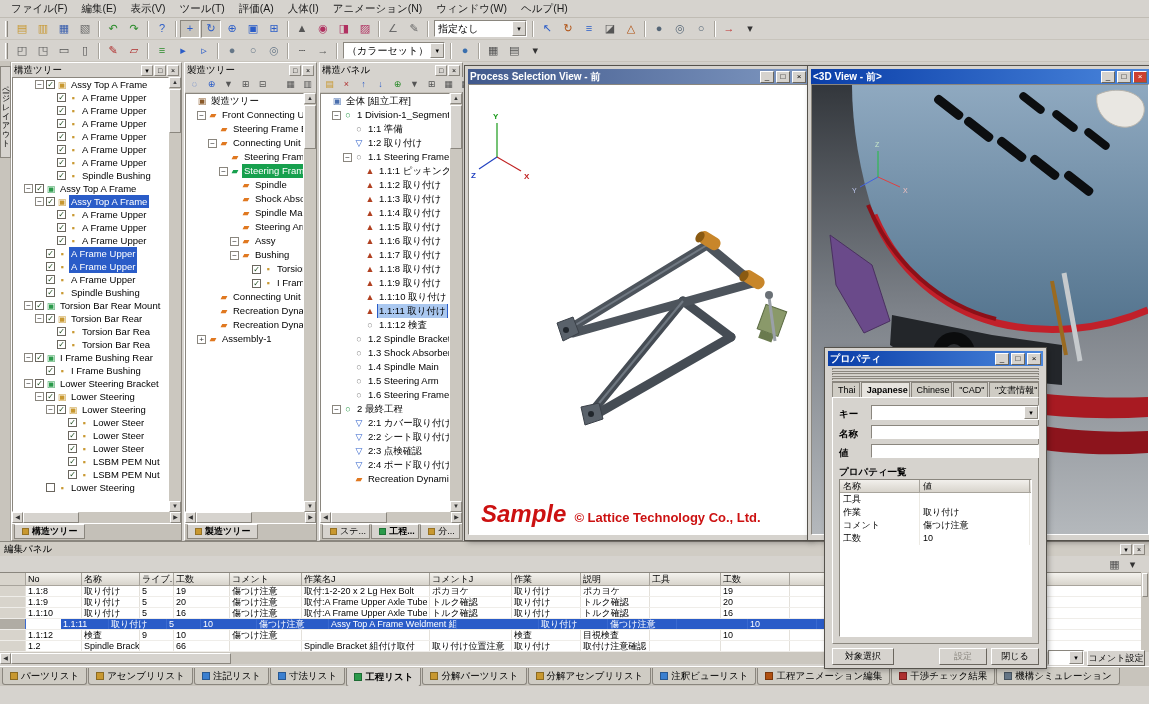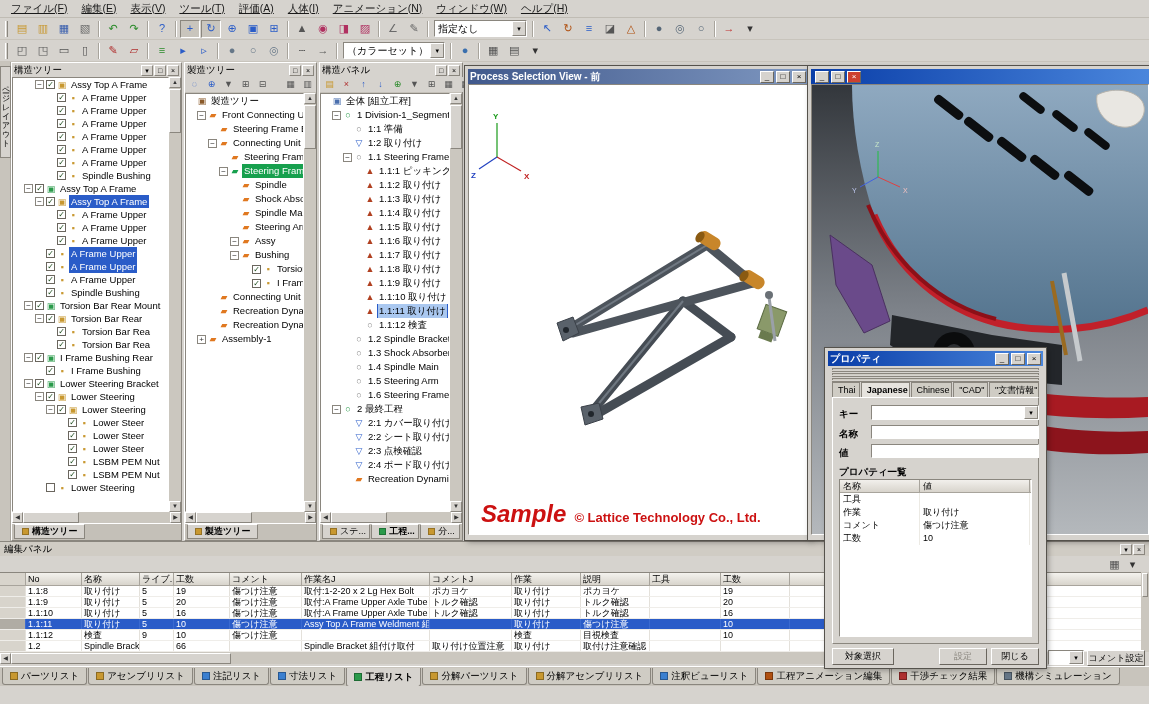--- a/index.html
+++ b/index.html
@@ -1,21 +1,21 @@
 <!DOCTYPE html>
 <html><head>
 <meta charset="utf-8">
 <style>
 *{margin:0;padding:0;box-sizing:border-box;}
 html,body{width:1149px;height:704px;}
 body{font-family:"Liberation Sans","DejaVu Sans",sans-serif;font-size:11px;background:#d6d3ce;overflow:hidden;}
 #app{position:relative;width:1149px;height:704px;background:#d6d3ce;overflow:hidden;}
 
 #menubar{position:absolute;left:0;top:0;width:1149px;height:18px;background:#d6d3ce;border-bottom:1px solid #c0bcb4;display:flex;align-items:center;padding-left:4px;font-size:10.5px;color:#1a1a1a;}
-.menu-item{padding:2px 7px;white-space:nowrap;text-decoration:underline;}
+.menu-item{padding:2px 7px;white-space:nowrap;}
 .toolbar{position:absolute;left:0;width:1149px;height:22px;background:#d6d3ce;display:flex;align-items:center;gap:1px;padding-left:2px;border-bottom:1px solid #c8c4bc;}
 #toolbar1{top:18px;}#toolbar2{top:40px;}
 .tb-grip{width:3px;height:16px;border-left:1px solid #fff;border-right:1px solid #8a867e;margin:0 3px;flex:none;}
 .tb-btn{width:20px;height:18px;display:inline-flex;align-items:center;justify-content:center;border:1px solid transparent;flex:none;background:#d6d3ce;}
 .tb-btn.on{border-color:#8a867e #fff #fff #8a867e;background:#c9c5bd;}
 .tb-glyph{font-size:11px;line-height:1;}
 .tb-sep{width:2px;height:16px;border-left:1px solid #a8a49c;border-right:1px solid #fff;margin:0 2px;flex:none;}
 .tb-combo{height:17px;background:#fff;border:1px solid;border-color:#8a867e #fff #fff #8a867e;display:inline-flex;align-items:center;font-size:10px;padding-left:3px;margin:0 2px;flex:none;justify-content:center;}
 .tb-combo-t{min-width:72px;white-space:nowrap;}
 .tb-combo-a{width:14px;height:15px;background:#d6d3ce;border:1px solid;border-color:#fff #8a867e #8a867e #fff;text-align:center;font-size:7px;line-height:13px;margin-left:2px;}
@@ -944,20 +944,21 @@
         <circle cx="300" cy="210" r="4" fill="#6a7076"></circle>
       </svg>
       <div class="watermark">
         <span class="wm-sample">Sample</span><span class="wm-copy">© Lattice Technology Co., Ltd.</span>
       </div>
     </div>
   </div>
 
   <div class="window" style="left:808px;top:66px;width:344px;height:474px;z-index:21;">
     <div class="wtitle active">
+      <span class="wt-label">&lt;3D View - 前&gt;</span>
       <span class="wbtn">_</span>
       <span class="wbtn">□</span>
       <span class="wbtn close-red">×</span>
     </div>
     <div class="wcontent" style="height:451px;background:#55595e;">
       <svg viewBox="0 0 336 449" width="336" height="449">
         <defs>
           <linearGradient id="g3bg" x1="0" y1="0" x2="0" y2="1">
               <stop offset="0" stop-color="#33373c"></stop>
               <stop offset="0.5" stop-color="#7d8289"></stop>
@@ -1079,21 +1080,21 @@
           <span class="td" style="width: 82px;">トルク確認</span>
           <span class="td" style="width: 69px;">取り付け</span>
           <span class="td" style="width: 69px;">トルク確認</span>
           <span class="td" style="width: 71px;"></span>
           <span class="td" style="width: 69px;">16</span>
           <span class="td" style="width: 110px;"></span>
           <span class="td" style="width: 110px;"></span>
         </div>
         <div class="tr rsel">
           <span class="td rowhdr" style="width: 26px;"></span>
-          <span class="td" style="width: 56px;">1.1:11</span>
+          <span class="td" style="width: 48px; margin-left: 35px;">1.1:11</span>
           <span class="td" style="width: 58px;">取り付け</span>
           <span class="td" style="width: 34px;">5</span>
           <span class="td" style="width: 56px;">10</span>
           <span class="td" style="width: 72px;">傷つけ注意</span>
           <span class="td" style="width: 128px;">Assy Top A Frame Weldment 組...</span>
           <span class="td" style="width: 82px;"></span>
           <span class="td" style="width: 69px;">取り付け</span>
           <span class="td" style="width: 69px;">傷つけ注意</span>
           <span class="td" style="width: 71px;"></span>
           <span class="td" style="width: 69px;">10</span>

